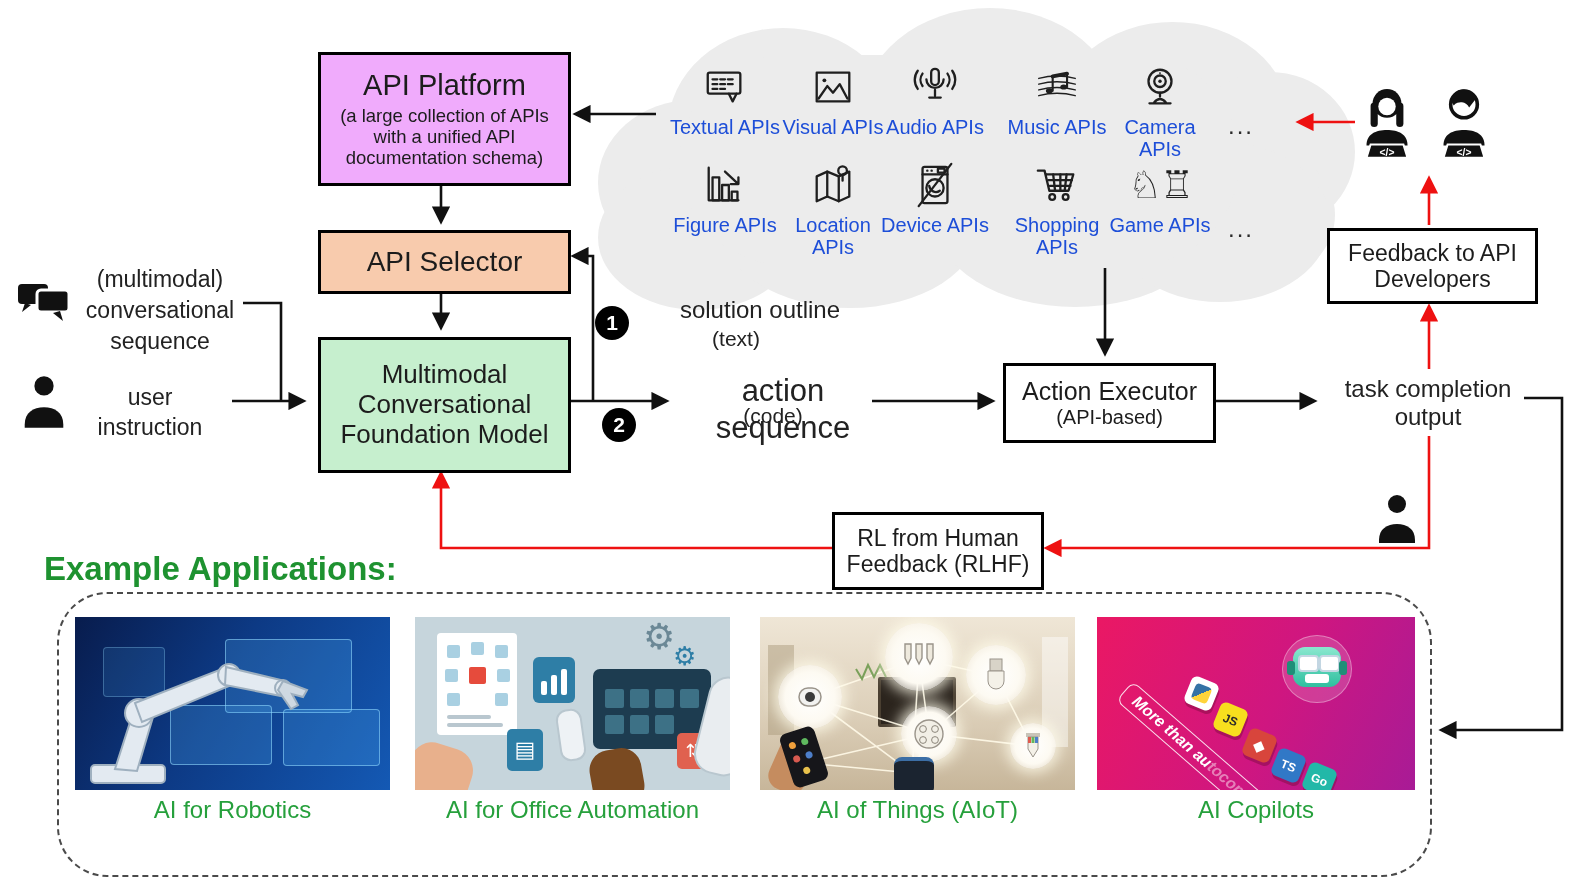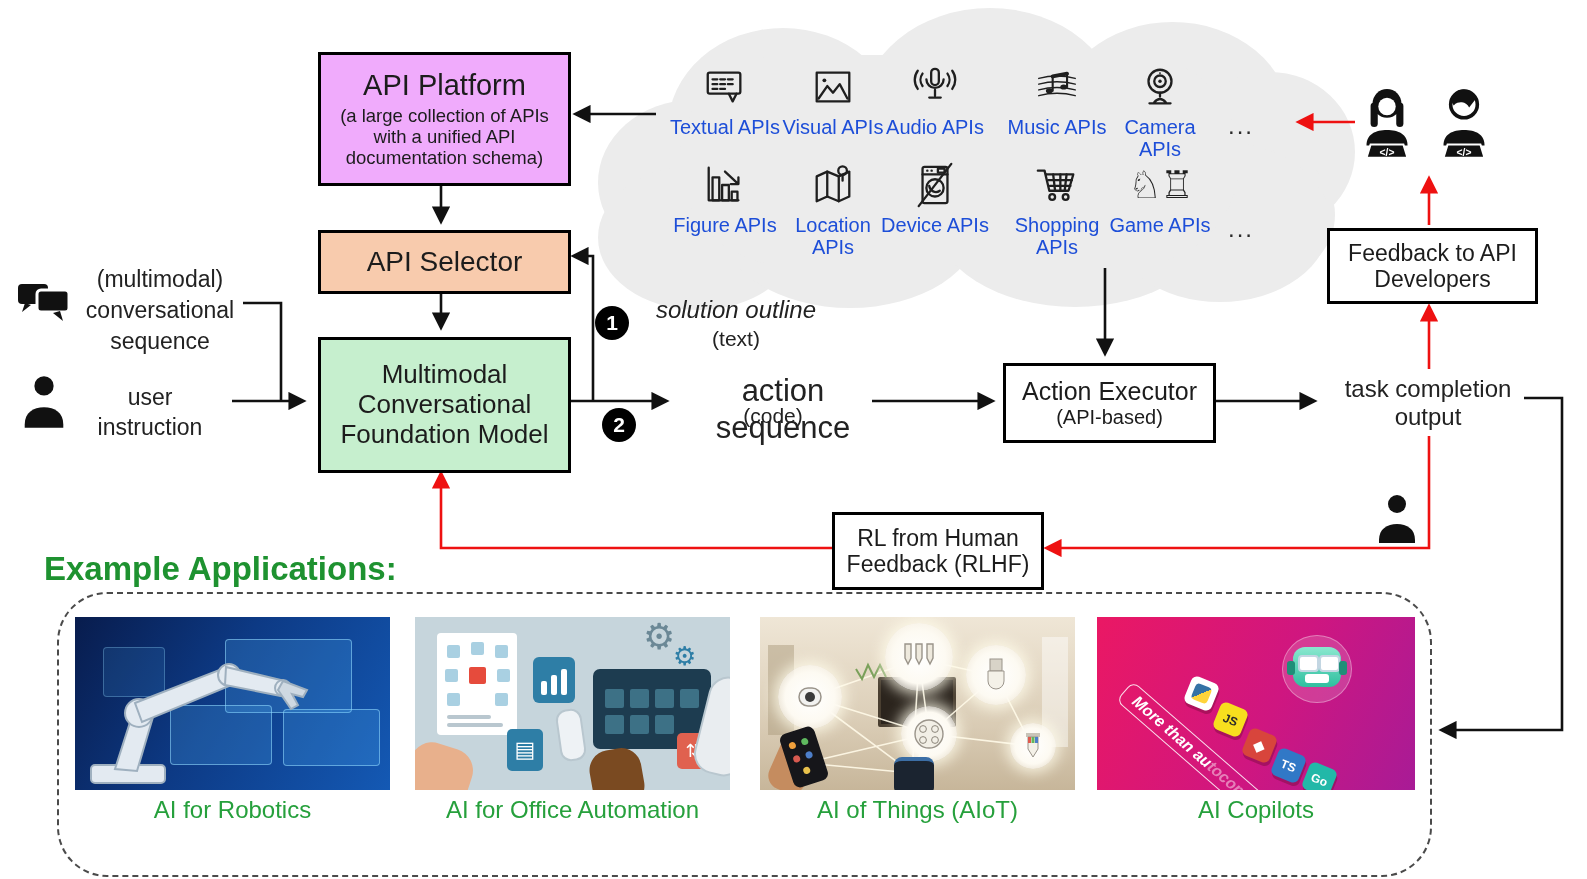--- a/index.html
+++ b/index.html
@@ -265,21 +265,21 @@
     <div>instruction</div>
   </div>
 
   <div class="badge" style="left:595px;top:306px;">
     <span>1</span>
   </div>
   <div class="badge" style="left:602px;top:408px;">
     <span>2</span>
   </div>
 
-  <div class="lbl" style="left:636px;top:296px;width:200px;font-size:24px;font-style:italic;">solution outline</div>
+  <div class="lbl" style="left:660px;top:296px;width:200px;font-size:24px;">solution outline</div>
   <div class="lbl" style="left:636px;top:327px;width:200px;font-size:21px;">(text)</div>
 
   <div class="lbl" style="left:683px;top:373px;width:200px;font-size:31px;text-align:center;">action sequence</div>
   <div class="lbl" style="left:673px;top:404px;width:200px;font-size:21px;">(code)</div>
 
   <div class="lbl" style="left:1328px;top:375px;width:200px;font-size:24px;">
     <div>task completion</div>
     <div>output</div>
   </div>
 

